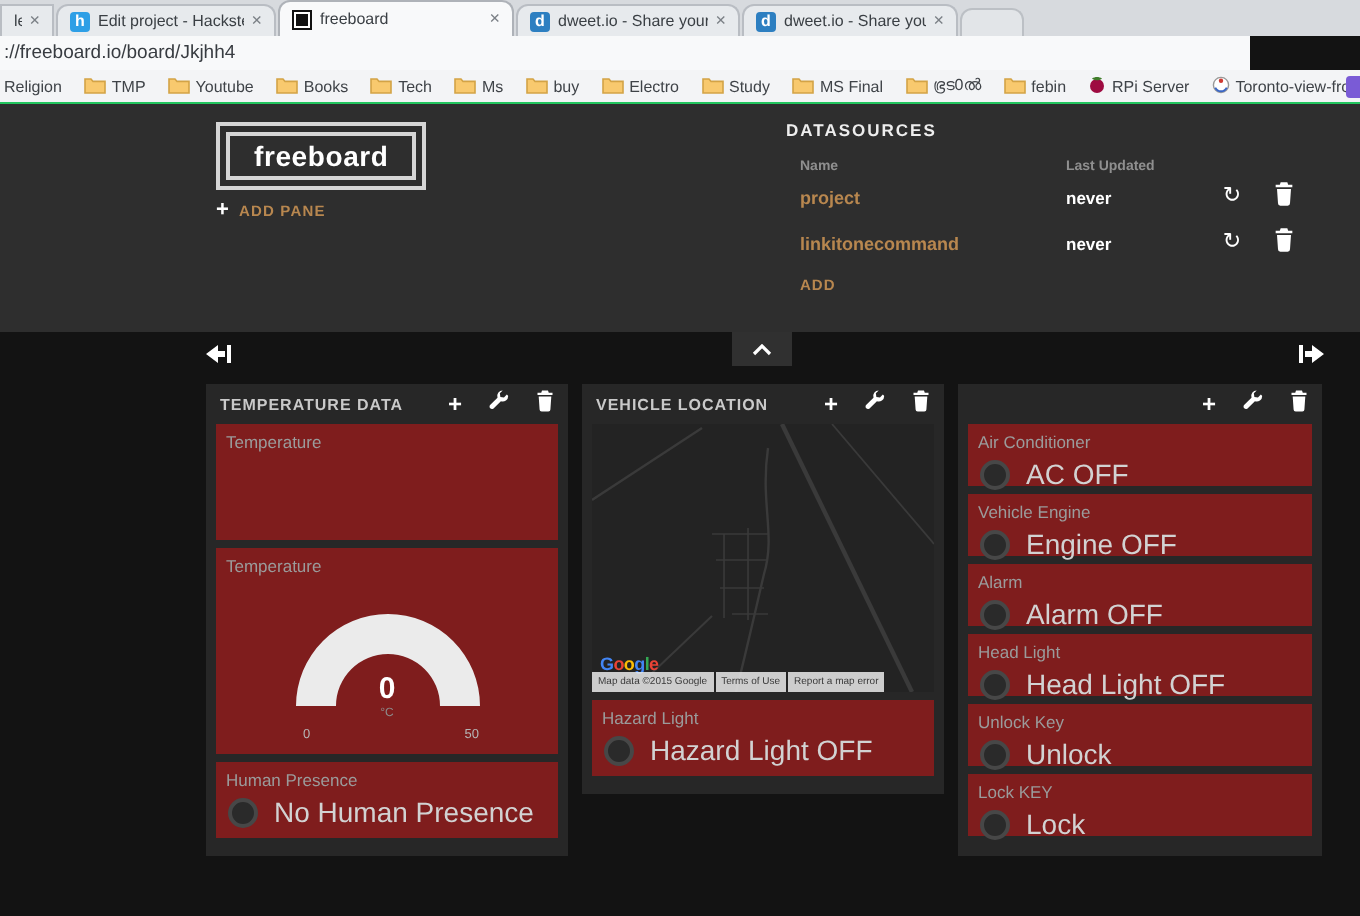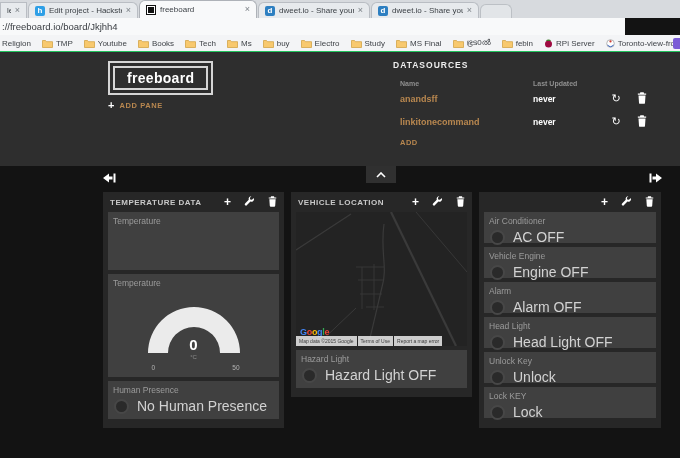--- a/index.html
+++ b/index.html
@@ -48,21 +48,21 @@
   .ds-add{color:#b8874f;font-weight:bold;font-size:7.5px;letter-spacing:.5px;margin-top:5px;padding-left:7px;}
   
   .board{position:absolute;left:0;top:166px;width:680px;height:292px;background:#131313;}
   .col-btn{position:absolute;top:4px;}
   .up-btn{position:absolute;left:366px;top:0;width:30px;height:17px;background:#303030;display:flex;align-items:center;justify-content:center;}
   .pane{position:absolute;background:#272727;box-sizing:border-box;}
   .pane-header{height:20px;display:flex;align-items:center;padding:0 7px;}
   .pane-title{flex:1;color:#c9c9c9;font-weight:bold;font-size:8px;letter-spacing:.5px;white-space:nowrap;}
   .pane-tools{display:flex;align-items:center;gap:13px;}
   .tool-plus{color:#fff;font-weight:bold;font-size:12px;line-height:1;}
-  .section{margin:0 5px 4px 5px;background:#404040;box-sizing:border-box;}
+  .section{margin:0 5px 4px 5px;background:#7f1d1d;box-sizing:border-box;}
   .w-label{color:#9b9b9b;font-size:8.5px;padding:4px 5px 1px 5px;}
   .indicator-row{display:flex;align-items:center;gap:8px;padding:2px 5px 4px 6px;}
   .ind-circle{width:11px;height:11px;border-radius:50%;border:2px solid #474747;background:#2a2a2a;flex:0 0 auto;}
   .ind-text{color:#d2d2d2;font-size:14px;}
   
   .gauge-wrap{position:relative;width:124px;height:80px;margin:4px auto 2px auto;}
   .gauge-val{position:absolute;left:0;right:0;bottom:21px;text-align:center;color:#fff;font-weight:bold;font-size:15px;line-height:1;}
   .gauge-unit{position:absolute;left:0;right:0;bottom:13px;text-align:center;color:#8d8d8d;font-size:6px;}
   .gauge-min{position:absolute;left:20px;bottom:2px;color:#b5b5b5;font-size:6.5px;}
   .gauge-max{position:absolute;right:16px;bottom:2px;color:#b5b5b5;font-size:6.5px;}
@@ -212,21 +212,21 @@
     <span class="lbl">ADD PANE</span>
   </div>
 
   <div class="datasources">
     <div class="ds-title">DATASOURCES</div>
     <div class="ds-head">
       <span class="c1">Name</span>
       <span>Last Updated</span>
     </div>
     <div class="ds-row">
-      <span class="ds-name">anandsff</span>
+      <span class="ds-name">project</span>
       <span class="ds-upd">never</span>
       <span class="ds-ico ds-refresh">↻</span>
       <span class="ds-ico"><svg width="10" height="12" viewBox="0 0 12 14">
             <path d="M4 0h4l.5 1.5H11V3H1V1.5h2.5zM1.8 4h8.4l-.6 8.6A1.4 1.4 0 0 1 8.2 14H3.8a1.4 1.4 0 0 1-1.4-1.4z" fill="#fff"></path>
           </svg></span>
     </div>
     <div class="ds-row">
       <span class="ds-name">linkitonecommand</span>
       <span class="ds-upd">never</span>
       <span class="ds-ico ds-refresh">↻</span>

